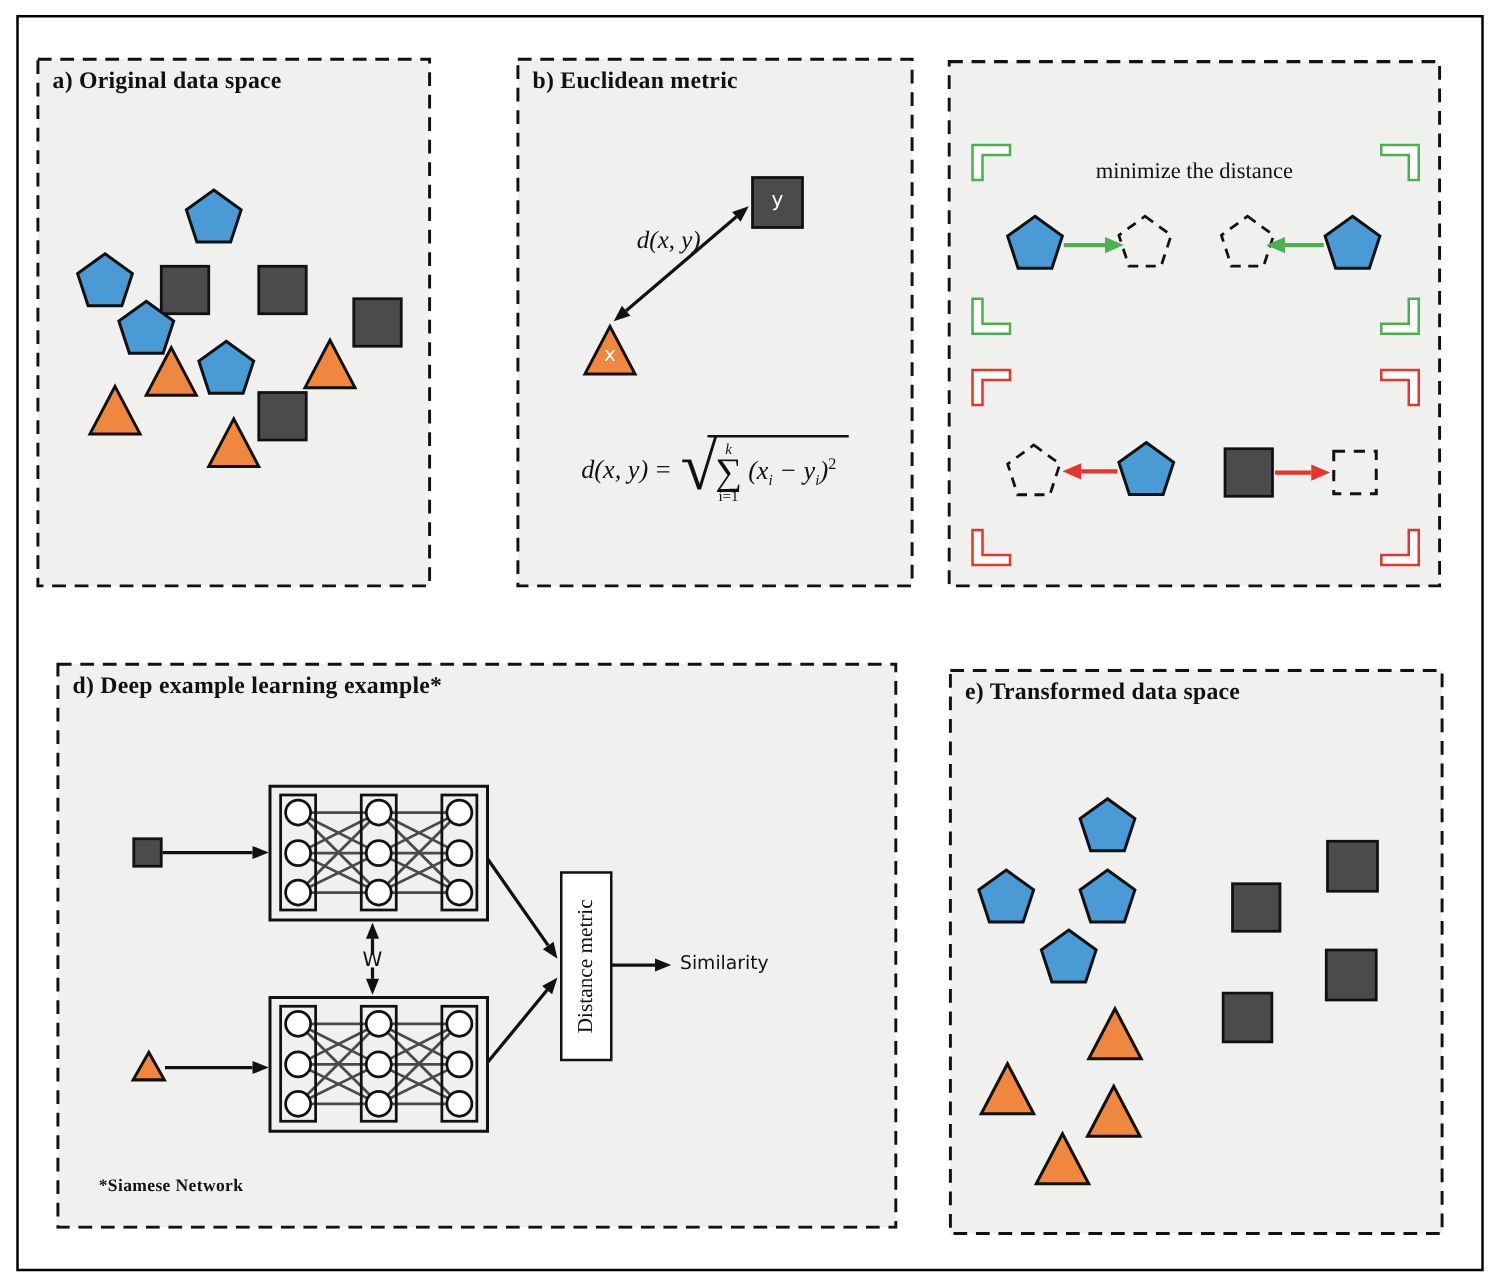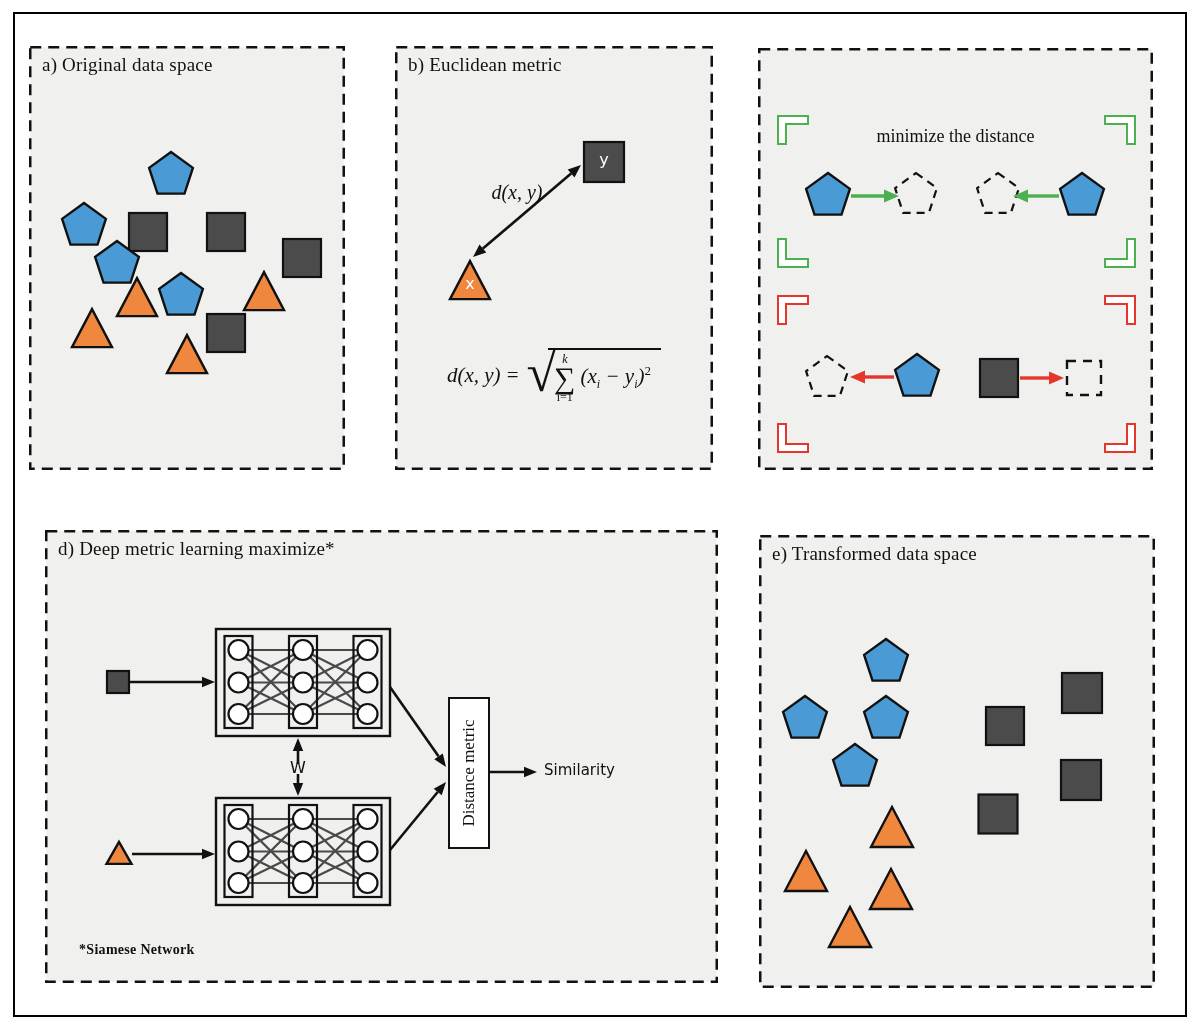--- a/index.html
+++ b/index.html
@@ -2,21 +2,21 @@
 <html><head>
 <meta charset="utf-8">
 <style>
   html,body{margin:0;padding:0;}
   body{width:1200px;height:1029px;background:#ffffff;position:relative;overflow:hidden;
        font-family:"Liberation Serif","DejaVu Serif",serif;color:#111;}
   .frame{position:absolute;left:13px;top:12px;width:1174px;height:1005px;
          border:2.5px solid #000;box-sizing:border-box;}
   .panel{position:absolute;}
   .panel svg{position:absolute;left:0;top:0;}
-  .ptitle{position:absolute;left:13px;top:8px;font-size:19px;font-weight:400;
+  .ptitle{position:absolute;left:13px;top:8px;font-size:19px;font-weight:700;
           letter-spacing:.2px;white-space:nowrap;}
   .ctext{position:absolute;left:0;right:0;text-align:center;font-size:18px;font-weight:500;}
   .shape-label{position:absolute;color:#fff;font-family:"DejaVu Sans","Liberation Sans",sans-serif;
                font-size:16px;text-align:center;}
   .dxy-label{position:absolute;left:70px;top:135px;width:104px;text-align:center;
              font-style:italic;font-size:20px;}
   .formula{position:absolute;left:0;right:0;top:302px;display:flex;justify-content:center;
            align-items:center;font-size:21px;}
   .lhs{font-style:italic;margin-right:6px;}
   .eq{margin-right:8px;}
@@ -56,21 +56,21 @@
       <polygon points="88.0,195.0 109.9,210.9 101.5,236.6 74.5,236.6 66.1,210.9" fill="#4a9bd5" stroke="#111111" stroke-width="2.4"></polygon>
       <polygon points="152.0,227.0 173.9,242.9 165.5,268.6 138.5,268.6 130.1,242.9" fill="#4a9bd5" stroke="#111111" stroke-width="2.4"></polygon>
       <polygon points="108,232.1 88,270.1 128,270.1" fill="#f0873f" stroke="#111111" stroke-width="2.4"></polygon>
       <polygon points="235,226.1 215,264.1 255,264.1" fill="#f0873f" stroke="#111111" stroke-width="2.4"></polygon>
       <polygon points="63,263.1 43,301.1 83,301.1" fill="#f0873f" stroke="#111111" stroke-width="2.4"></polygon>
       <polygon points="158,289.1 138,327.1 178,327.1" fill="#f0873f" stroke="#111111" stroke-width="2.4"></polygon>
     </svg>
   <div class="ptitle">a) Original data space</div>
 </div>
 
-<div class="panel" style="left:395px;top:46px;width:318px;height:424px;">
+<div class="panel" style="left:413px;top:46px;width:318px;height:424px;">
   <svg width="318" height="424" viewBox="0 0 318 424">
       <rect x="1.25" y="1.25" width="315.5" height="421.5" fill="#f0f0ef" stroke="#111111" stroke-width="2.5" stroke-dasharray="11,7"></rect>
       <line x1="87.9" y1="202.6" x2="176.1" y2="127.4" stroke="#111111" stroke-width="2.6"></line>
       <polygon points="186,119 179.5,131.4 172.7,123.5" fill="#111111"></polygon>
       <polygon points="78,211 84.5,198.6 91.3,206.5" fill="#111111"></polygon>
       <rect x="189" y="96" width="40" height="40" fill="#4b4b4b" stroke="#111111" stroke-width="2.2"></rect>
       <polygon points="75,215.1 55,253.1 95,253.1" fill="#f0873f" stroke="#111111" stroke-width="2.4"></polygon>
     </svg>
   <div class="ptitle">b) Euclidean metric</div>
   <div class="shape-label" style="left:199px;top:104px;width:20px;">y</div>
@@ -198,21 +198,21 @@
       <line x1="253.0" y1="244.0" x2="253.0" y2="253.0" stroke="#111111" stroke-width="2.6"></line>
       <polygon points="253,266 247.8,253.0 258.2,253.0" fill="#111111"></polygon>
       <line x1="345.0" y1="157.0" x2="393.5" y2="226.3" stroke="#111111" stroke-width="2.6"></line>
       <polygon points="401,237 389.3,229.3 397.8,223.4" fill="#111111"></polygon>
       <line x1="345.0" y1="320.0" x2="392.7" y2="262.0" stroke="#111111" stroke-width="2.6"></line>
       <polygon points="401,252 396.7,265.3 388.7,258.7" fill="#111111"></polygon>
       <rect x="404" y="168" width="40" height="150" fill="#fff" stroke="#111111" stroke-width="2"></rect>
       <line x1="444.0" y1="242.0" x2="479.0" y2="242.0" stroke="#111111" stroke-width="2.6"></line>
       <polygon points="492,242 479.0,247.2 479.0,236.8" fill="#111111"></polygon>
     </svg>
-  <div class="ptitle">d) Deep metric learning maximize*</div>
+  <div class="ptitle">d) Deep example learning example*</div>
   <div class="w-label">W</div>
   <div class="dm-box">
     <span>Distance metric</span>
   </div>
   <div class="sim-label">Similarity</div>
   <div class="footnote">*Siamese Network</div>
 </div>
 
 <div class="panel" style="left:759px;top:535px;width:396px;height:453px;">
   <svg width="396" height="453" viewBox="0 0 396 453">

